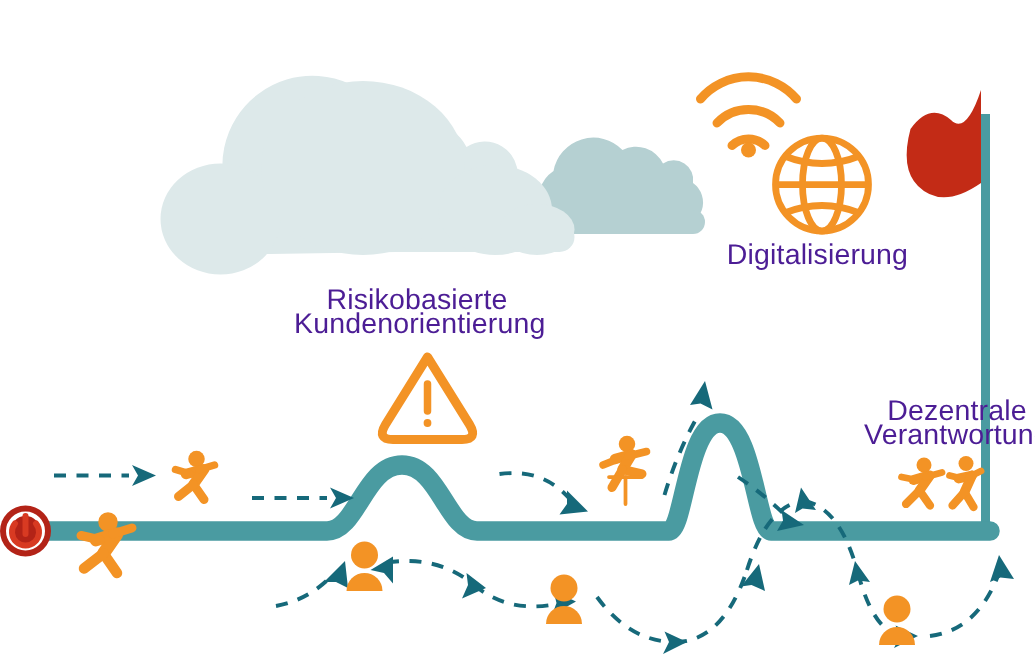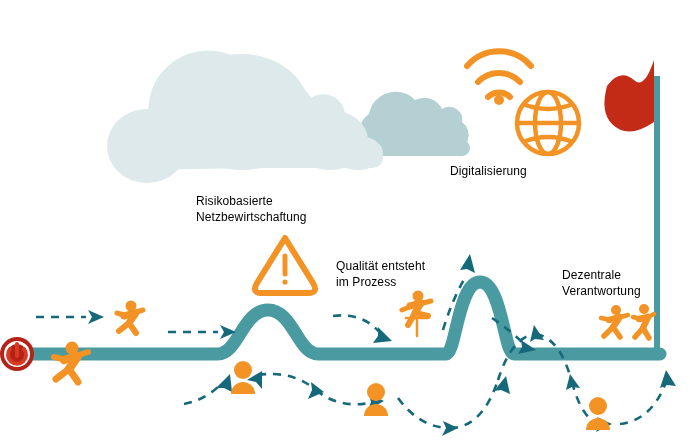--- a/index.html
+++ b/index.html
@@ -19,24 +19,24 @@
   }
   #infographic svg.stage {
     position: absolute;
     left: 0;
     top: 0;
     width: 690px;
     height: 442px;
   }
   .label {
     position: absolute;
-    color: #000000;
-    font-size: 12px;
+    color: #4c1d95;
+    font-size: 19px;
     line-height: 16px;
-    text-align: left;
+    text-align: center;
     white-space: pre;
     letter-spacing: 0.1px;
     pointer-events: none;
   }
   #label-risk    { left: 196px; top: 193px; width: 164px; }
   #label-digi    { left: 450px; top: 163px; width: 190px; }
   #label-qual    { left: 336px; top: 258px; width: 152px; }
   #label-dez     { left: 562px; top: 267px; width: 152px; }
   #label-kunde   { left: 222px; top: 398px; width: 166px; }
 </style>
@@ -223,24 +223,22 @@
       <path d="M 364 416 a 12 12 0 0 1 24 0 Z"></path>
     </g>
     <g fill="#f39325">
       <circle cx="598" cy="406" r="9"></circle>
       <path d="M 586 430 a 12 12 0 0 1 24 0 Z"></path>
     </g>
 
   </svg>
 
   <div class="label" id="label-risk">Risikobasierte
-Netzbewirtschaftung</div>
+Kundenorientierung</div>
 
   <div class="label" id="label-digi">Digitalisierung</div>
 
-  <div class="label" id="label-qual">Qualität entsteht
-im Prozess</div>
 
   <div class="label" id="label-dez">Dezentrale
 Verantwortung</div>
 
 
 </div>
 
 </body></html>

